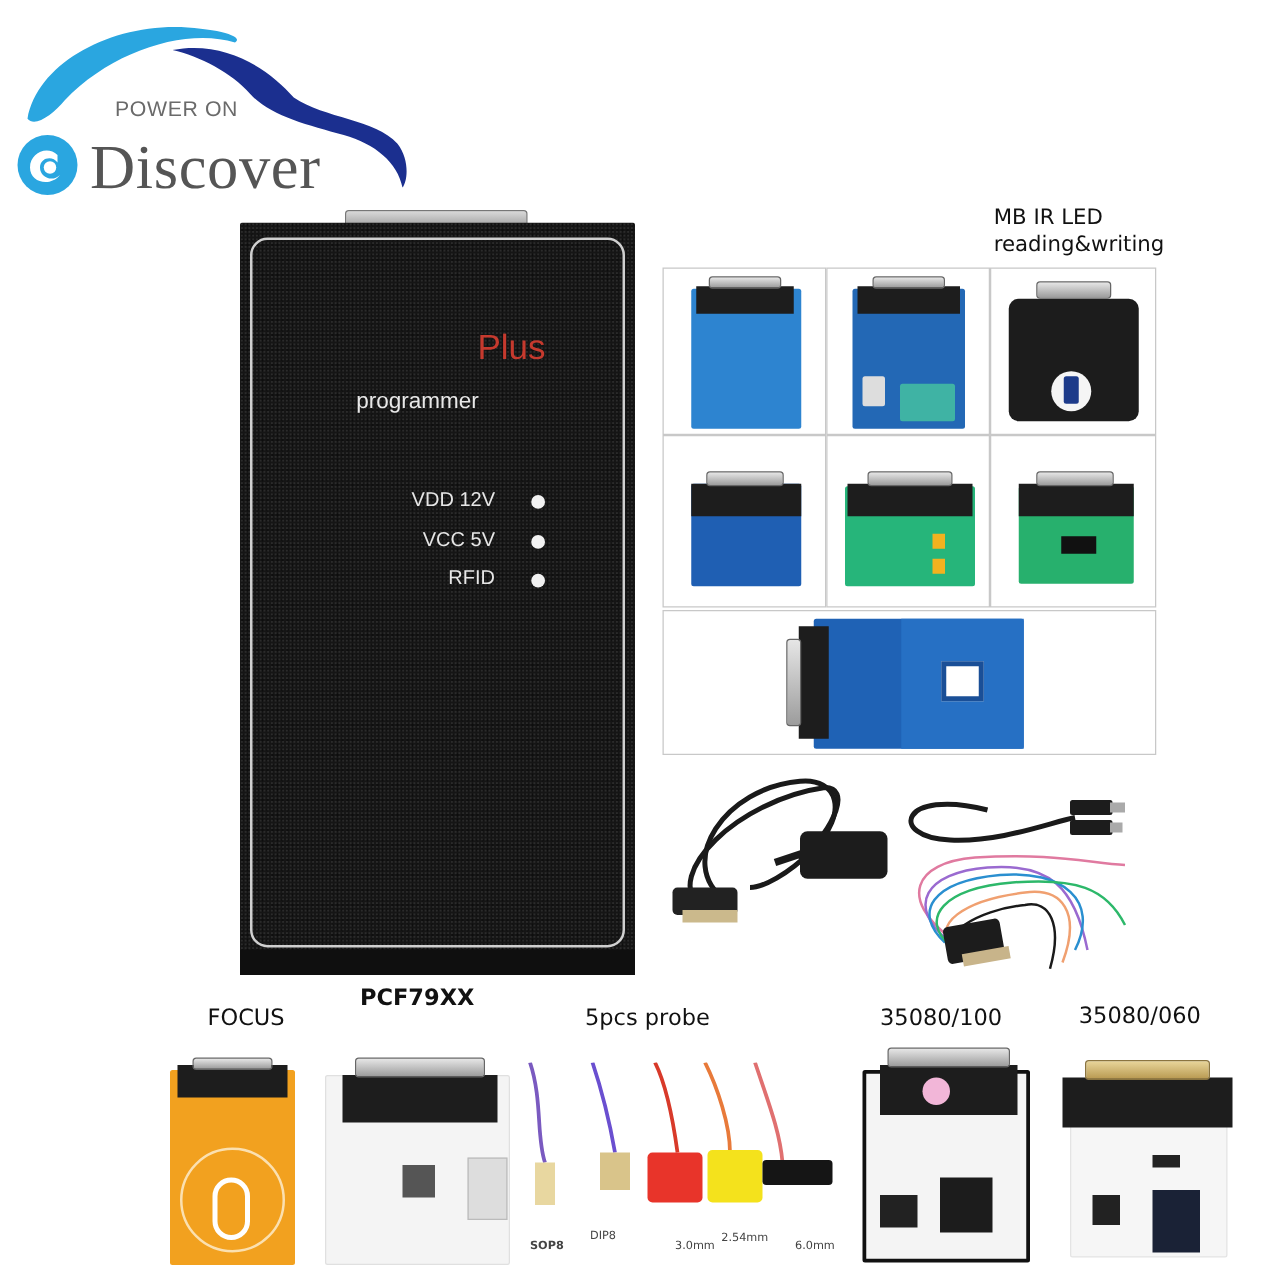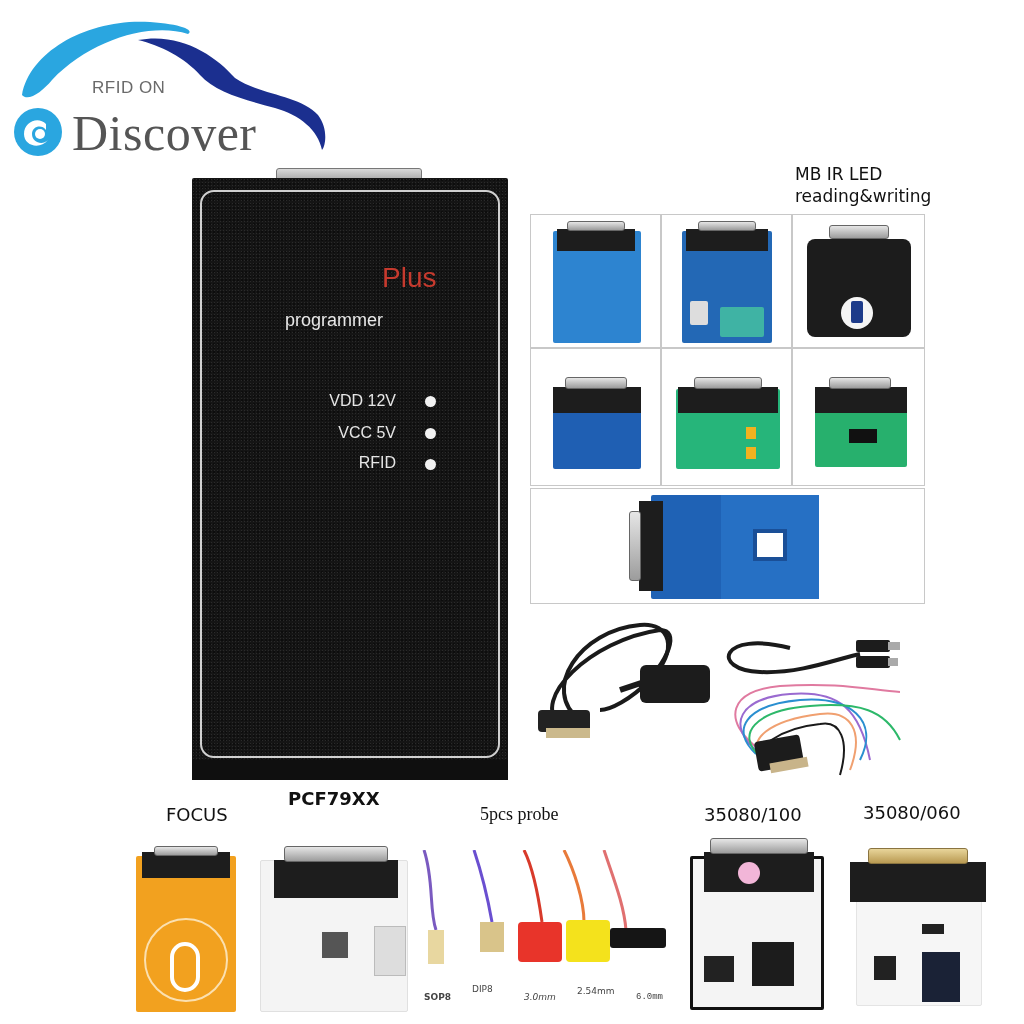--- a/index.html
+++ b/index.html
@@ -44,21 +44,21 @@
 
 <div class="abs logo">
   <svg width="340" height="170" viewBox="0 0 340 170">
     <path d="M22 95 C 30 50, 90 18, 150 22 C 180 24, 195 30, 188 34 C 150 22, 90 40, 52 80 C 42 92, 28 102, 22 95 Z" fill="#2aa6e0"></path>
     <path d="M138 40 C 180 32, 215 55, 235 78 C 260 95, 300 95, 318 115 C 328 128, 326 145, 322 150 C 318 130, 300 115, 275 108 C 245 100, 215 92, 200 75 C 185 58, 160 45, 138 40 Z" fill="#1b2f8f"></path>
     <circle cx="38" cy="132" r="24" fill="#2aa6e0"></circle>
     <path d="M46 124 C 38 116, 24 122, 24 134 C 24 146, 40 150, 48 140 C 42 146, 32 142, 32 134 C 32 126, 42 124, 46 130 Z" fill="#fff"></path>
     <circle cx="40" cy="134" r="5" fill="#fff"></circle>
   </svg>
 </div>
-<div class="abs logo-text-small">RFID ON</div>
+<div class="abs logo-text-small">POWER ON</div>
 <div class="abs logo-text-big">Discover</div>
 
 <div class="abs device-conn"></div>
 <div class="abs device"></div>
 <div class="abs device-bottom"></div>
 <div class="abs device-frame"></div>
 <div class="abs plus">Plus</div>
 <div class="abs prog">programmer</div>
 
 <div class="abs led-label" style="left:286px; top:392px;">VDD 12V</div>
@@ -144,21 +144,21 @@
       <path d="M242 148 C 225 130, 250 110, 300 104 C 330 100, 345 120, 330 160" fill="none" stroke="#f0a070" stroke-width="2"></path>
       <path d="M244 150 C 230 140, 260 118, 300 114 C 320 110, 330 130, 320 165" fill="none" stroke="#1a1a1a" stroke-width="2"></path>
       <rect x="236" y="128" width="46" height="30" rx="4" fill="#1c1c1c" transform="rotate(-10 259 143)"></rect>
       <rect x="250" y="150" width="38" height="10" fill="#c8b48a" transform="rotate(-10 269 155)"></rect>
     </g>
   </svg>
 </div>
 
 <div class="abs blabel" style="left:166px; top:804px;">FOCUS</div>
 <div class="abs blabel" style="left:288px; top:788px;font-weight:bold;">PCF79XX</div>
-<div class="abs blabel" style="left:480px; top:804px;font-family:Liberation Serif, serif;">5pcs probe</div>
+<div class="abs blabel" style="left:468px; top:804px;">5pcs probe</div>
 <div class="abs blabel" style="left:704px; top:804px;">35080/100</div>
 <div class="abs blabel" style="left:863px; top:802px;">35080/060</div>
 
 <div class="abs" style="left:136px; top:846px; width:100px; height:166px;">
   <div class="pcb" style="left:0; top:10px; width:100px; height:156px; background:#f2a11f;"></div>
   <div class="db25-shell" style="left:6px; top:6px; width:88px; height:26px;"></div>
   <div class="db25" style="left:18px; top:0; width:64px; height:10px;"></div>
   <div class="abs" style="left:8px; top:72px; width:84px; height:84px; border:2px solid #fbe0b0; border-radius:50%;"></div>
   <div class="abs" style="left:34px; top:96px; width:30px; height:50px; border:4px solid #fff; border-radius:15px; background:#f2a11f;"></div>
 </div>
@@ -179,23 +179,23 @@
     <path d="M150 0 C 160 20, 170 50, 170 72" stroke="#e87a3a" stroke-width="3" fill="none"></path>
     <path d="M190 0 C 200 30, 210 55, 212 80" stroke="#e07070" stroke-width="3" fill="none"></path>
     <rect x="14" y="80" width="16" height="34" fill="#e8d7a0"></rect>
     <rect x="66" y="72" width="24" height="30" fill="#d9c48a"></rect>
     <rect x="104" y="72" width="44" height="40" rx="4" fill="#e8342a"></rect>
     <rect x="152" y="70" width="44" height="42" rx="4" fill="#f4e21c"></rect>
     <rect x="196" y="78" width="56" height="20" rx="3" fill="#151515"></rect>
   </svg>
   <div class="abs probe-label" style="left:10px; top:142px;font-weight:bold;">SOP8</div>
   <div class="abs probe-label" style="left:58px; top:134px;">DIP8</div>
-  <div class="abs probe-label" style="left:110px; top:142px;font-style:italic;">3.0mm</div>
+  <div class="abs probe-label" style="left:126px; top:142px;">3.0mm</div>
   <div class="abs probe-label" style="left:163px; top:136px;">2.54mm</div>
-  <div class="abs probe-label" style="left:222px; top:142px;font-family:Liberation Mono, monospace;">6.0mm</div>
+  <div class="abs probe-label" style="left:222px; top:142px;">6.0mm</div>
 </div>
 
 <div class="abs" style="left:690px; top:836px; width:134px; height:174px;">
   <div class="pcb" style="left:0; top:20px; width:134px; height:154px; background:#f4f4f4; border:3px solid #111;"></div>
   <div class="db25-shell" style="left:14px; top:16px; width:110px; height:40px;"></div>
   <div class="db25" style="left:20px; top:2px; width:98px; height:16px;"></div>
   <div class="abs" style="left:48px; top:26px; width:22px; height:22px; background:#f2b6d8; border-radius:50%;"></div>
   <div class="abs" style="left:62px; top:106px; width:42px; height:44px; background:#1c1c1c;"></div>
   <div class="abs" style="left:14px; top:120px; width:30px; height:26px; background:#222;"></div>
 </div>

